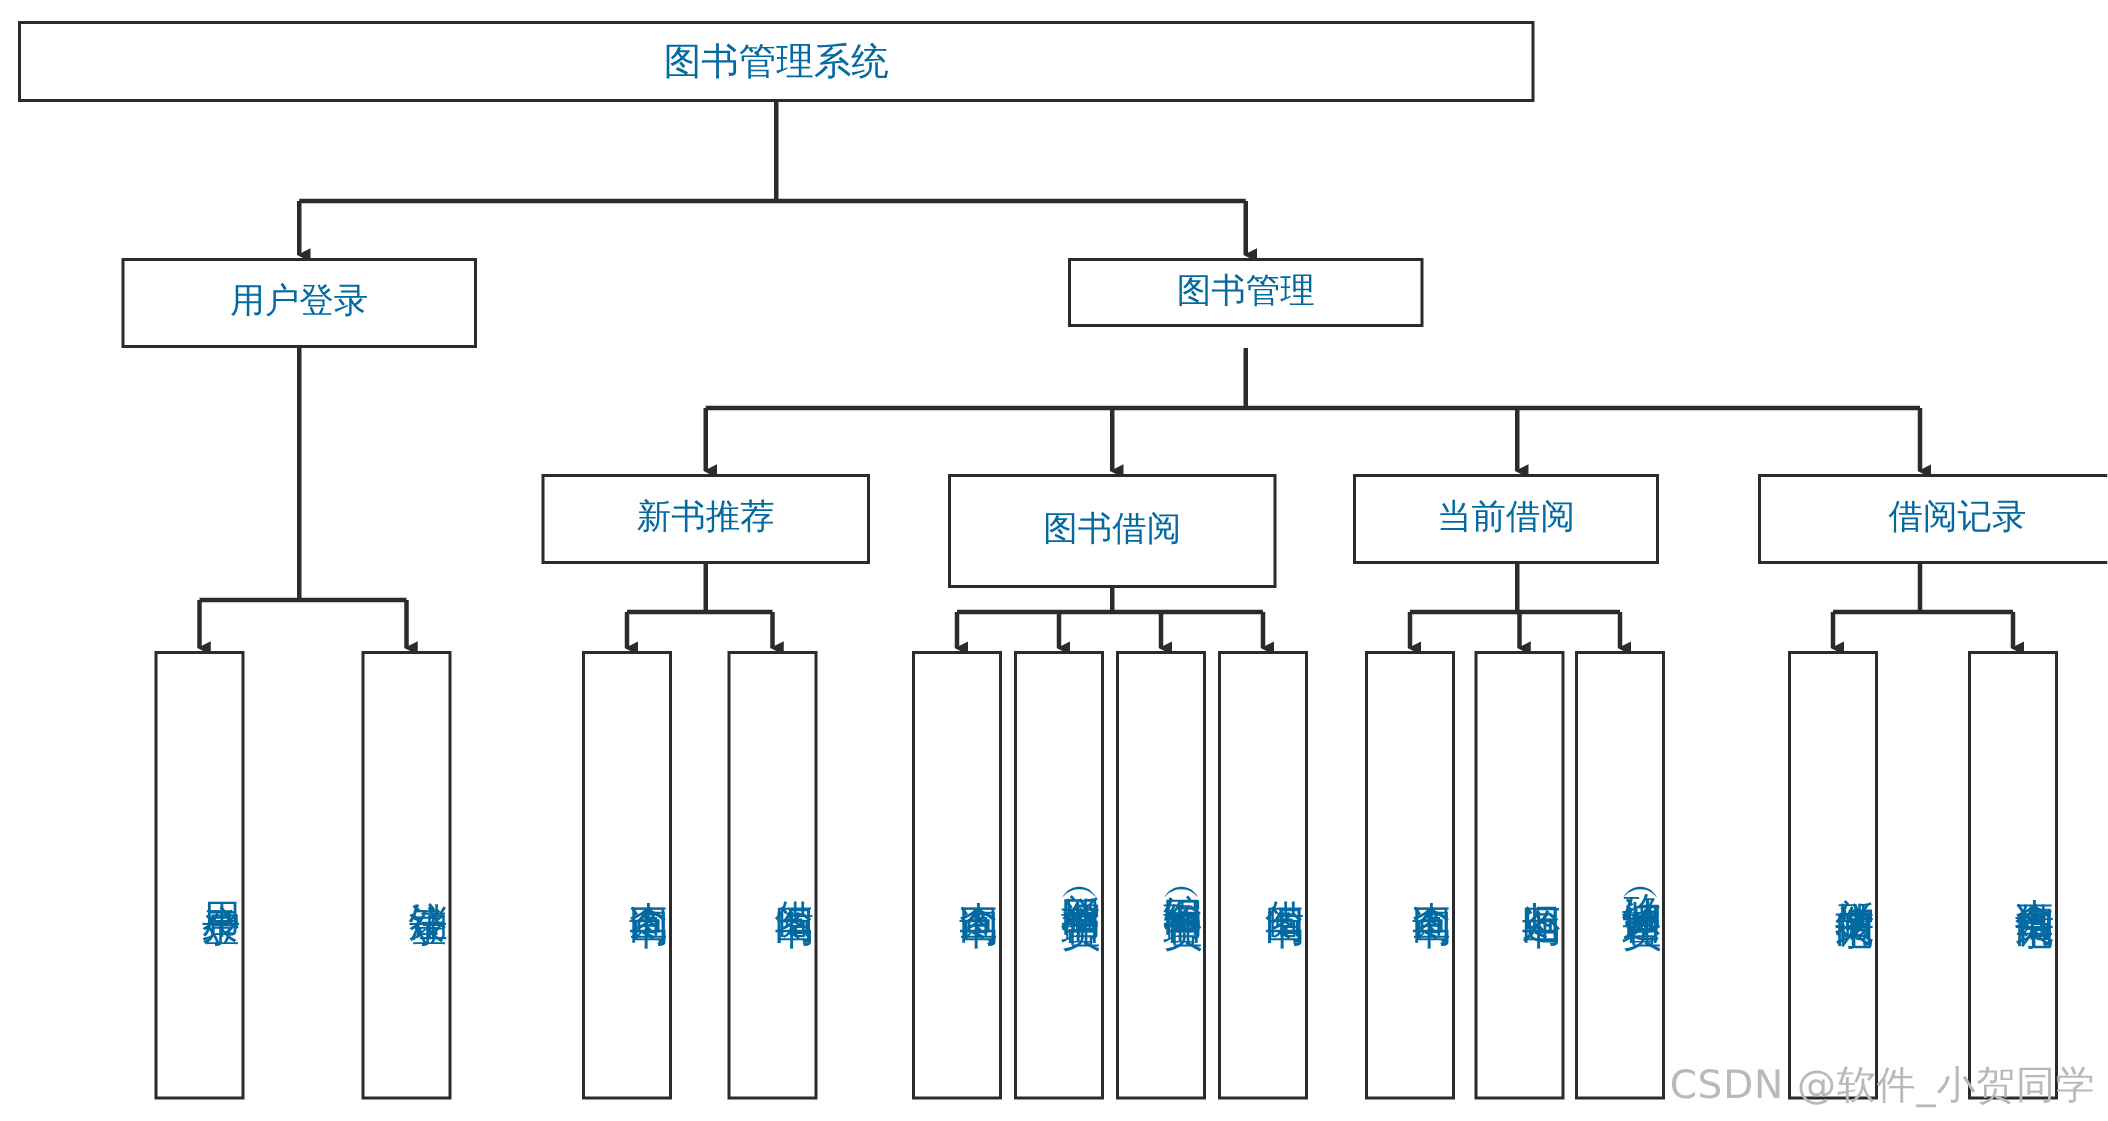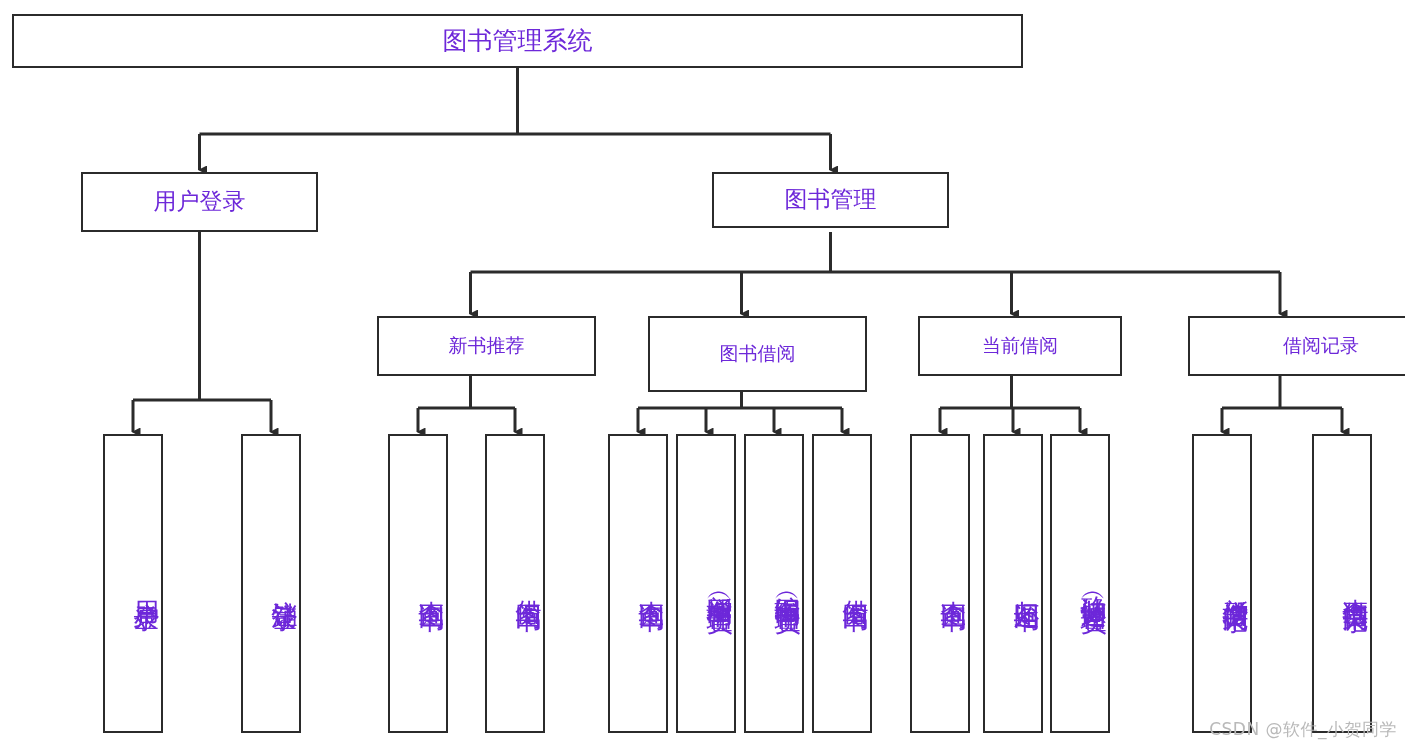--- a/index.html
+++ b/index.html
@@ -27,32 +27,31 @@
     pointer-events: none;
   }
   .node {
     position: absolute;
     box-sizing: border-box;
     border: 2px solid #2b2b2b;
     background: #ffffff;
     display: flex;
     align-items: center;
     justify-content: center;
-    color: #6d28d9;
+    color: #0369a1;
     line-height: 1.12;
   }
   .node.root {
     font-size: 25px;
   }
   .node.lvl2 {
     font-size: 23px;
   }
   .node.lvl3 {
-    font-size: 19px;
-    margin-left: 16px;
+    font-size: 23px;
   }
   .node.leaf {
     font-size: 26px;
     writing-mode: vertical-rl;
     text-orientation: upright;
     letter-spacing: 2px;
     padding: 10px 0;
     align-items: flex-start;
     justify-content: center;
   }
@@ -62,21 +61,21 @@
     white-space: pre-line;
   }
   .node.leaf .label {
     writing-mode: vertical-rl;
     text-orientation: upright;
   }
   #watermark {
     position: absolute;
     right: 8px;
     bottom: 6px;
-    font-size: 17px;
+    font-size: 26px;
     color: #b9b9b9;
     letter-spacing: 0.5px;
     white-space: nowrap;
   }
 </style>
 </head>
 <body>
 
 <div id="canvas">
 
@@ -123,21 +122,21 @@
       </g>
   </svg>
 
   <div class="node root" style="left: 12px; top: 14px; width: 1011px; height: 54px;">
     <span class="label">图书管理系统</span>
   </div>
 
   <div class="node lvl2" style="left: 81px; top: 172px; width: 237px; height: 60px;">
     <span class="label">用户登录</span>
   </div>
-  <div class="node lvl2" style="left: 712px; top: 172px; width: 237px; height: 56px;">
+  <div class="node lvl2" style="left: 712px; top: 172px; width: 237px; height: 46px;">
     <span class="label">图书管理</span>
   </div>
 
   <div class="node lvl3" style="left: 361px; top: 316px; width: 219px; height: 60px;">
     <span class="label">新书推荐</span>
   </div>
   <div class="node lvl3" style="left: 632px; top: 316px; width: 219px; height: 76px;">
     <span class="label">图书借阅</span>
   </div>
   <div class="node lvl3" style="left: 902px; top: 316px; width: 204px; height: 60px;">

